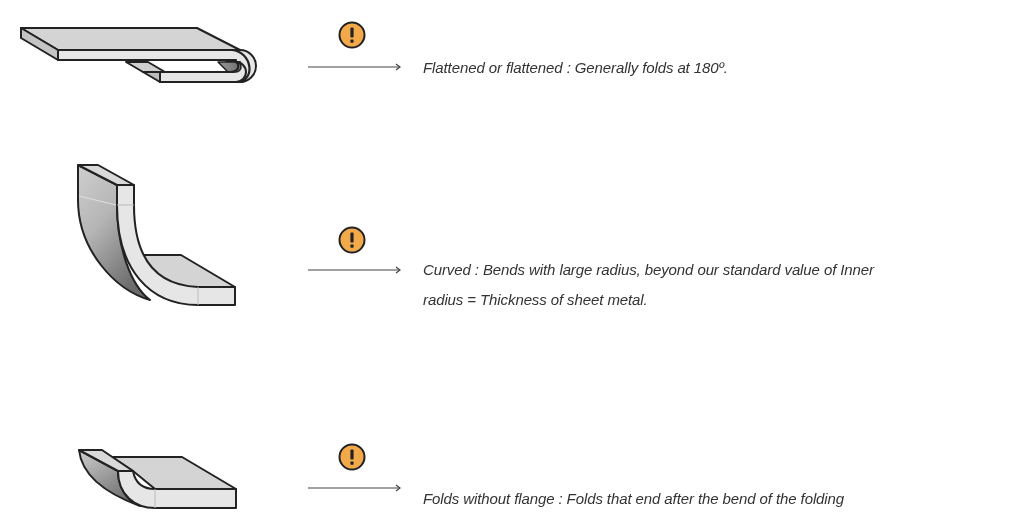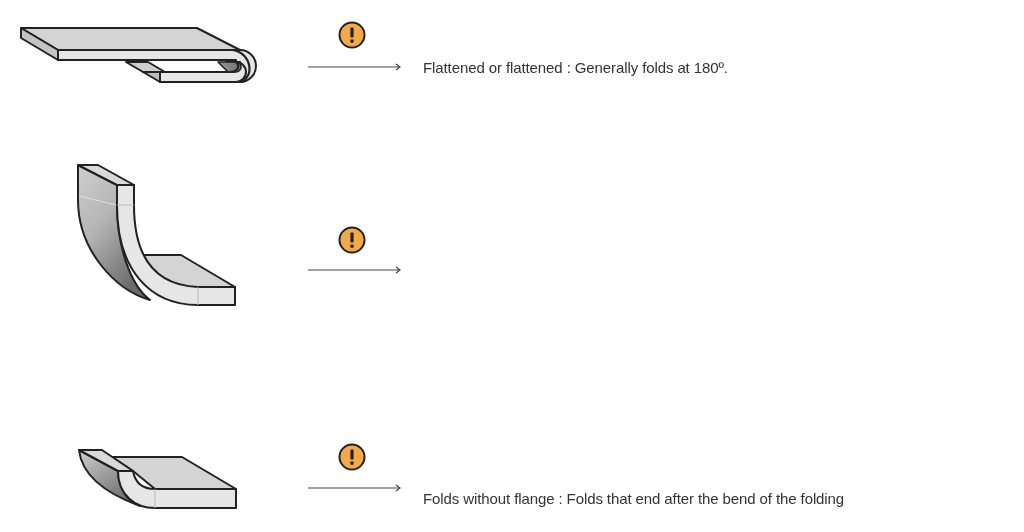--- a/index.html
+++ b/index.html
@@ -32,20 +32,21 @@
     height: 10px;
   }
   .desc {
     position: absolute;
     left: 423px;
     font-size: 15px;
     line-height: 30px;
     color: #333333;
     letter-spacing: -0.1px;
     white-space: nowrap;
+    font-style: italic;
   }
 </style>
 </head>
 <body>
 
 <svg class="figure" width="270" height="100" viewBox="0 0 270 100" style="left:0;top:0;">
   <defs>
     <linearGradient id="innerDark" x1="0" y1="0" x2="1" y2="0">
       <stop offset="0" stop-color="#9a9a9a"></stop>
       <stop offset="1" stop-color="#6e6e6e"></stop>
@@ -112,20 +113,22 @@
   <rect x="12.4" y="6.5" width="3.2" height="10" rx="1" fill="#222"></rect>
   <rect x="12.4" y="18.5" width="3.2" height="3.2" rx="0.6" fill="#222"></rect>
 </svg>
 
 <svg class="arrow" viewBox="0 0 94 10" style="top:265px;">
   <line x1="0" y1="5" x2="92" y2="5" stroke="#444" stroke-width="1.2"></line>
   <polyline points="88,2 92,5 88,8" fill="none" stroke="#444" stroke-width="1.2"></polyline>
 </svg>
 
 <div class="desc" style="top:255px;">
+  <div>Curved : Bends with large radius, beyond our standard value of Inner</div>
+  <div>radius = Thickness of sheet metal.</div>
 </div>
 
 <svg class="figure" width="270" height="532" viewBox="0 0 270 532" style="left:0;top:0;">
   <defs>
     <linearGradient id="flangeSide" x1="0" y1="0" x2="0.7" y2="1">
       <stop offset="0" stop-color="#cfcfcf"></stop>
       <stop offset="1" stop-color="#6a6a6a"></stop>
     </linearGradient>
   </defs>
 

